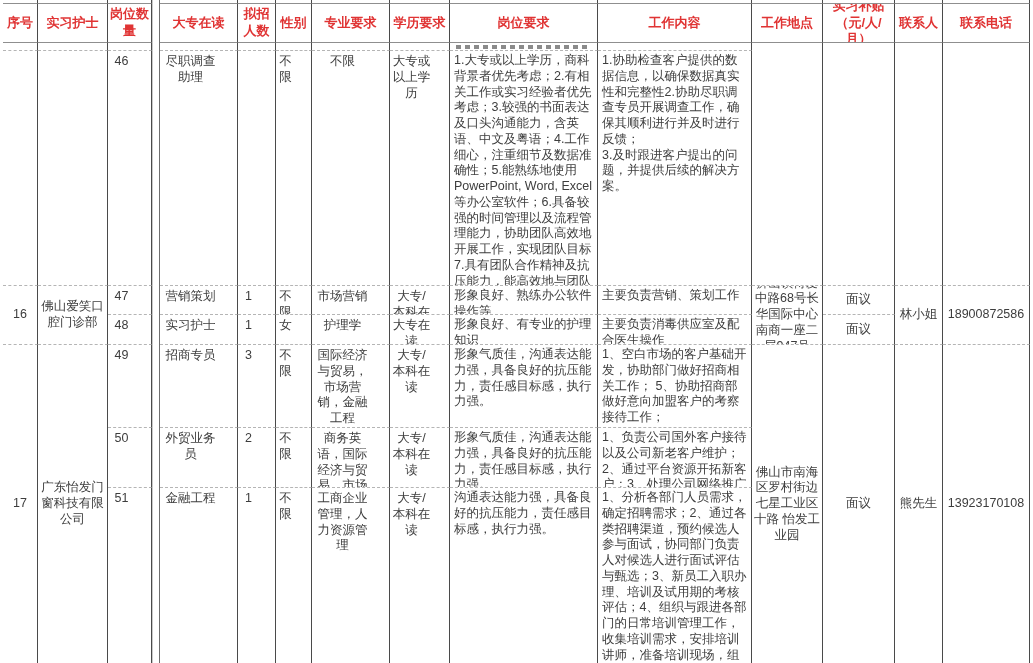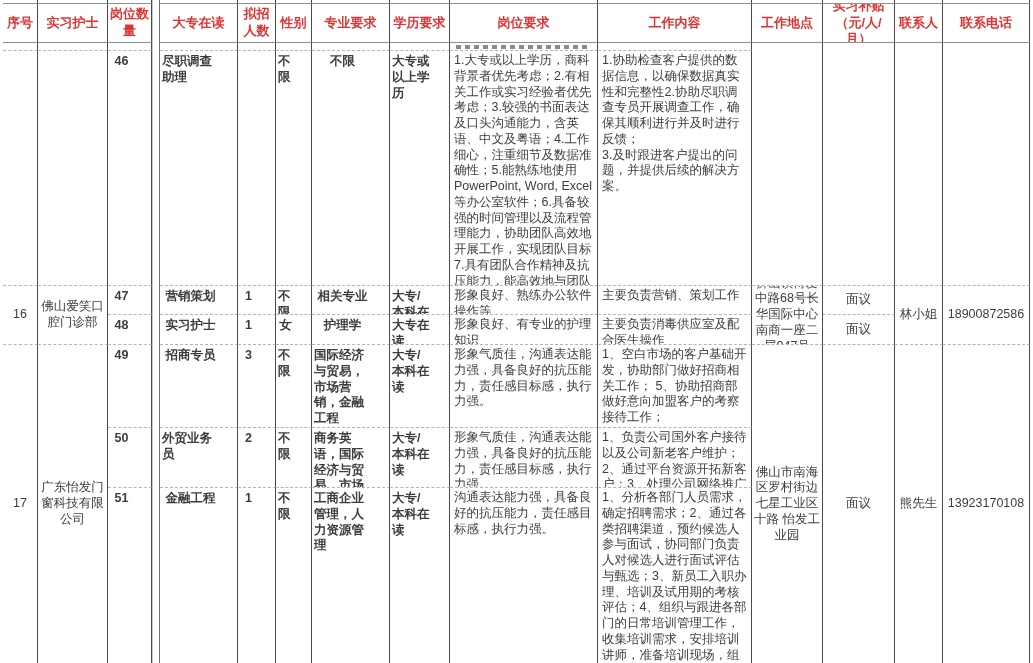--- a/index.html
+++ b/index.html
@@ -18,21 +18,21 @@
     border-right:1px solid #4a4a4a;border-bottom:1px dashed #b5b5b5;
     font-size:12.5px;line-height:1.26;color:#3d3d3d;background:#fff;
   }
   .hd{
     border-top:1px solid #8f8f8f;border-bottom:1px solid #8f8f8f;
     color:#e03434;font-size:13px;font-weight:600;
     align-items:center;justify-content:center;text-align:center;line-height:1.3;
   }
   .strip{border-bottom:none;}
   .ctr{align-items:center;justify-content:center;text-align:center;padding:0 2px;}
-  .top{align-items:flex-start;justify-content:center;padding:3px 18px 0 2px;font-weight:bold;}
+  .top{align-items:flex-start;justify-content:center;text-align:center;padding:3px 18px 0 2px;}
   .lft{align-items:flex-start;justify-content:flex-start;text-align:left;padding:2px 2px 0 4px;white-space:pre-wrap;}
   .nb{border-bottom:none;}
   .gapcol{border-left:1px solid #c9c9c9;border-right:1px solid #6f6f6f;border-bottom:none;}
   .remnant{
     width:92%;height:4px;margin:2px auto 0 auto;
     background:repeating-linear-gradient(90deg,#8a8a8a 0 5px,transparent 5px 9px);
   }
 </style>
 </head>
 <body>
@@ -105,21 +105,21 @@
     <div class="cell ctr" style="grid-area:5/1/7/2">16</div>
     <div class="cell ctr" style="grid-area:5/2/7/3">佛山爱笑口腔门诊部</div>
     <div class="cell ctr" style="grid-area:5/12/7/13">狮山镇博爱中路68号长华国际中心南商一座二层947号</div>
     <div class="cell ctr" style="grid-area:5/14/7/15">林小姐</div>
     <div class="cell ctr" style="grid-area:5/15/7/16">18900872586</div>
 
     <div class="cell top" style="grid-area:5/3/6/4">47</div>
     <div class="cell top" style="grid-area:5/5/6/6">营销策划</div>
     <div class="cell top" style="grid-area:5/6/6/7">1</div>
     <div class="cell top" style="grid-area:5/7/6/8">不限</div>
-    <div class="cell top" style="grid-area:5/8/6/9">相关专业</div>
+    <div class="cell top" style="grid-area:5/8/6/9">市场营销</div>
     <div class="cell top" style="grid-area:5/9/6/10">大专/本科在读</div>
     <div class="cell lft" style="grid-area:5/10/6/11">形象良好、熟练办公软件操作等</div>
     <div class="cell lft" style="grid-area:5/11/6/12">主要负责营销、策划工作</div>
     <div class="cell ctr" style="grid-area:5/13/6/14">面议</div>
 
     <div class="cell top" style="grid-area:6/3/7/4">48</div>
     <div class="cell top" style="grid-area:6/5/7/6">实习护士</div>
     <div class="cell top" style="grid-area:6/6/7/7">1</div>
     <div class="cell top" style="grid-area:6/7/7/8">女</div>
     <div class="cell top" style="grid-area:6/8/7/9">护理学</div>

